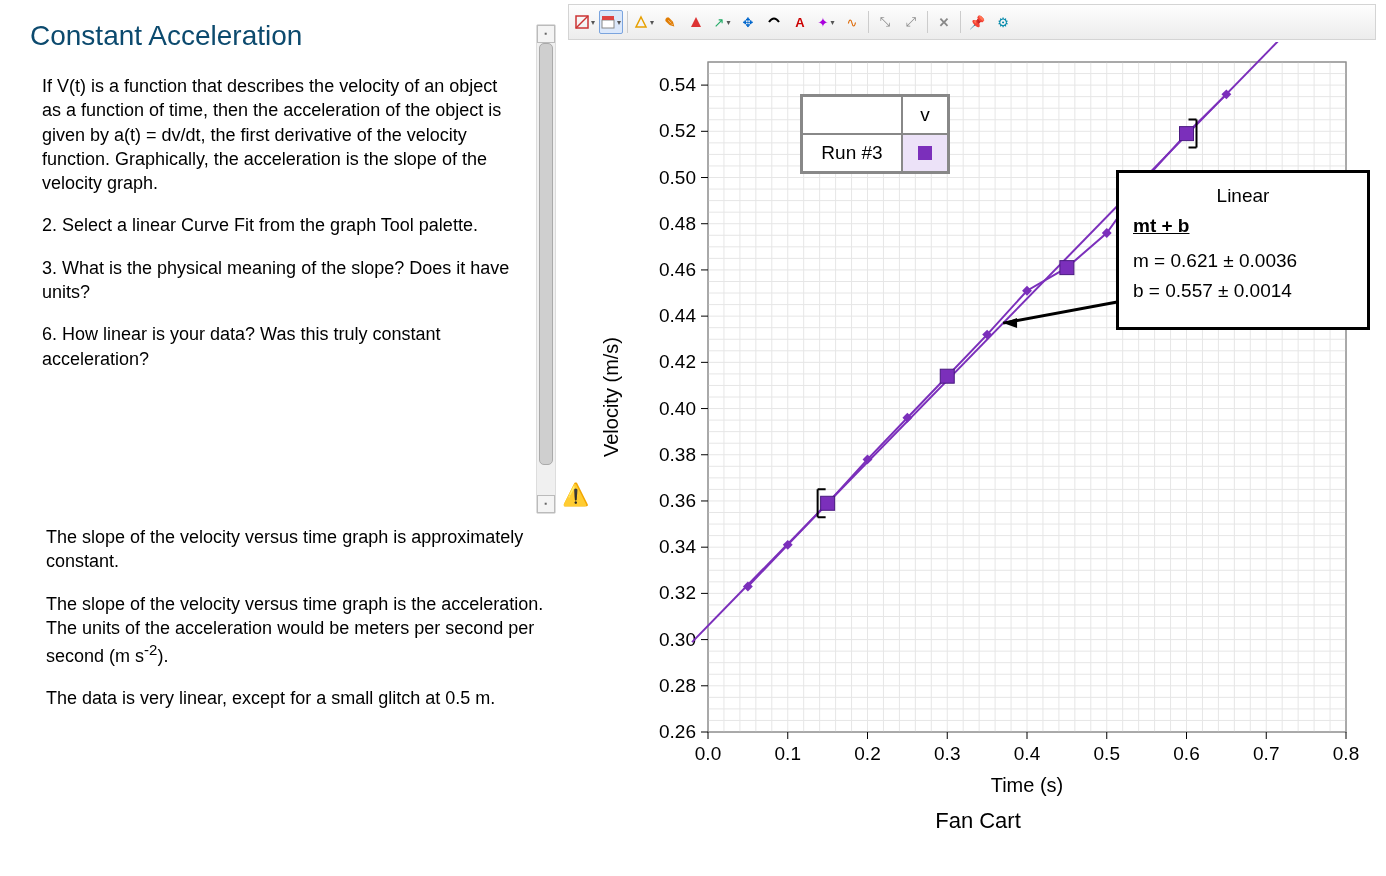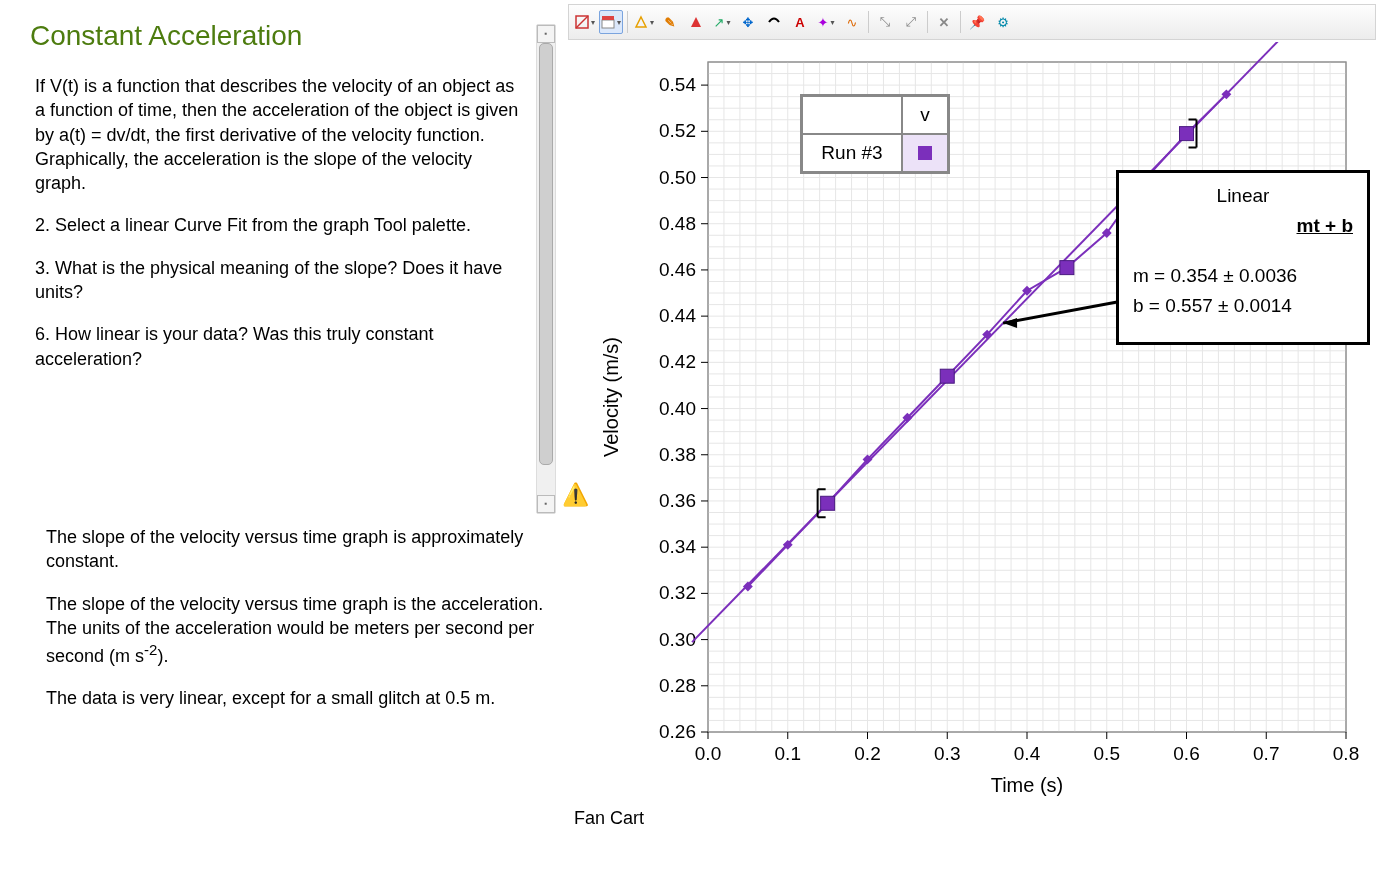--- a/index.html
+++ b/index.html
@@ -24,21 +24,21 @@
     padding: 20px 10px 10px 30px;
   }
   .right-pane {
     flex: 1;
     position: relative;
     padding: 4px 10px 10px 8px;
     box-sizing: border-box;
   }
   .title {
     font-size: 28px;
-    color: #4d7c0f;
+    color: #0c4a6e;
     margin: 0 0 22px 0;
     font-weight: normal;
   }
   .scroll-top-area {
     height: 495px;
     overflow: hidden;
     position: relative;
     padding-right: 26px;
   }
   .scrollbar {
@@ -68,21 +68,21 @@
   .scroll-thumb {
     position: absolute;
     left: 2px;
     width: 12px;
     background: #cfcfcf;
     border: 1px solid #aaa;
     border-radius: 5px;
     top: 18px;
     height: 420px;
   }
-  .para { margin: 0 5px 0; line-height: 1.35; }
+  .para { margin: 0 12px 0; line-height: 1.35; }
   .para + .para { margin-top: 18px; }
   .bottom-text {
     padding-top: 10px;
     padding-right: 4px;
     line-height: 1.35;
     margin-left: 16px;
   }
   .bottom-text p { margin: 0 0 18px 0; }
   .bold { font-weight: bold; }
 
@@ -128,35 +128,36 @@
     height: 760px;
   }
   svg.plot { display: block; }
   .warn-icon {
     position: absolute;
     left: -6px;
     top: 440px;
     font-size: 22px;
   }
   .fan-cart-label {
-    font-size: 18px;
+    font-size: 22px;
     margin-top: 6px;
-    margin-left: 6px;
+    margin-left: 12px;
+    text-align: center;
   }
 
   .fitbox {
     position: absolute;
     border: 3px solid #000;
     background: #fff;
     padding: 8px 14px 12px 14px;
     font-size: 19px;
     line-height: 1.6;
   }
   .fitbox .fb-title { text-align: center; }
-  .fitbox .fb-formula { font-weight: bold; text-align: right; text-decoration: underline; margin-bottom: 19px; }
+  .fitbox .fb-formula { font-weight: bold; text-align: left; text-decoration: underline; margin-bottom: 4px; }
 
   .legend {
     position: absolute;
     border: 2px solid #888;
     background: #fff;
     display: grid;
     grid-template-columns: 100px 46px;
     grid-template-rows: 38px 38px;
   }
   .legend-cell {
@@ -432,21 +433,21 @@
         <div class="legend-cell">v</div>
         <div class="legend-cell">Run #3</div>
         <div class="legend-cell swatch-cell">
             <div class="swatch"></div>
           </div>
       </div>
 
       <div class="fitbox" style="left:548px; top:128px; width:220px;">
         <div class="fb-title">Linear</div>
         <div class="fb-formula">mt + b</div>
-        <div>m  = 0.354 ± 0.0036</div>
+        <div>m  = 0.621 ± 0.0036</div>
         <div>b  = 0.557 ± 0.0014</div>
         <div style="height:8px"></div>
       </div>
     </div>
 
     <div class="fan-cart-label">Fan Cart</div>
   </div>
 
 </div>
 

